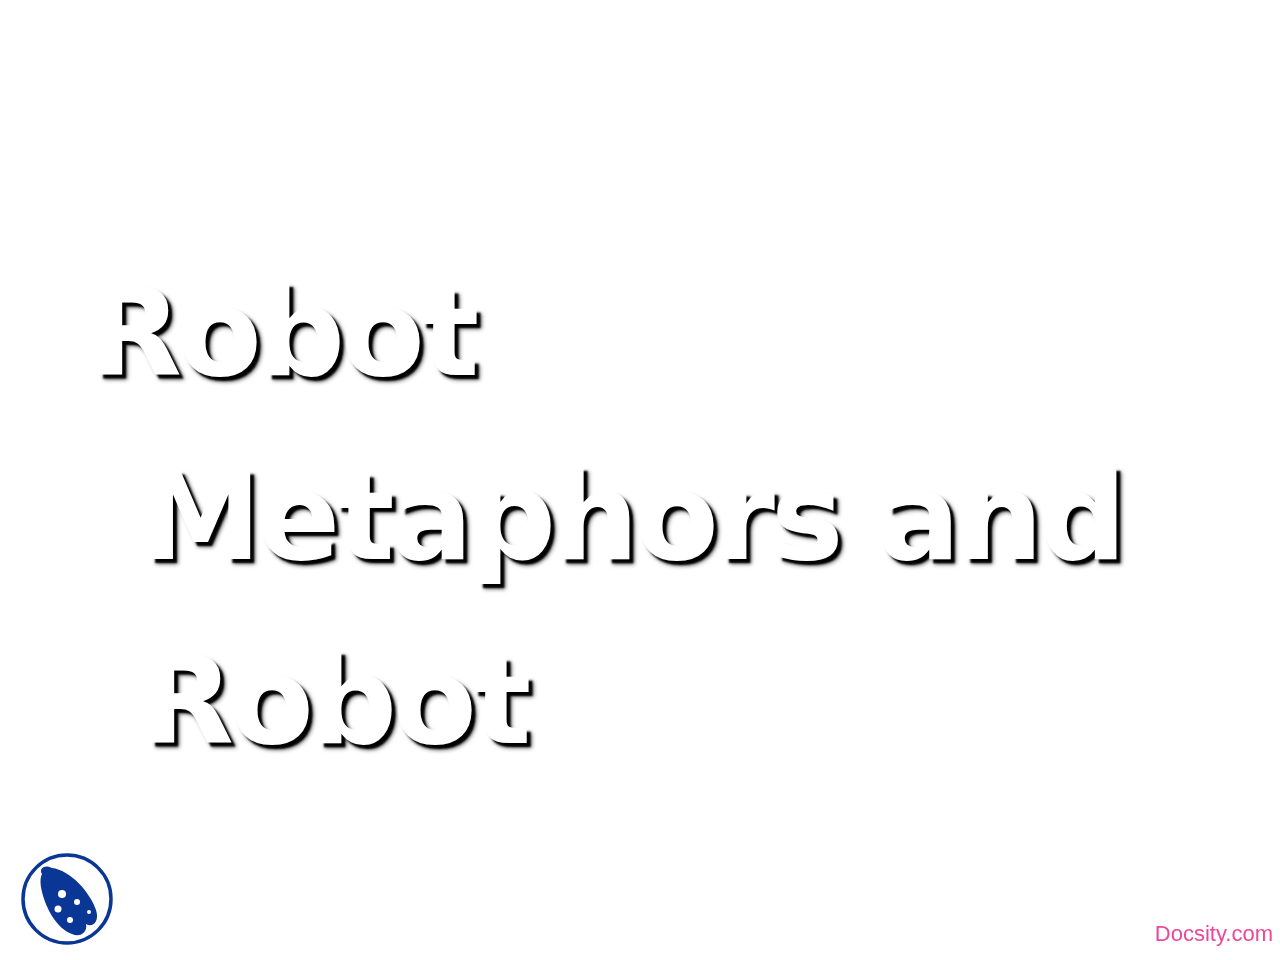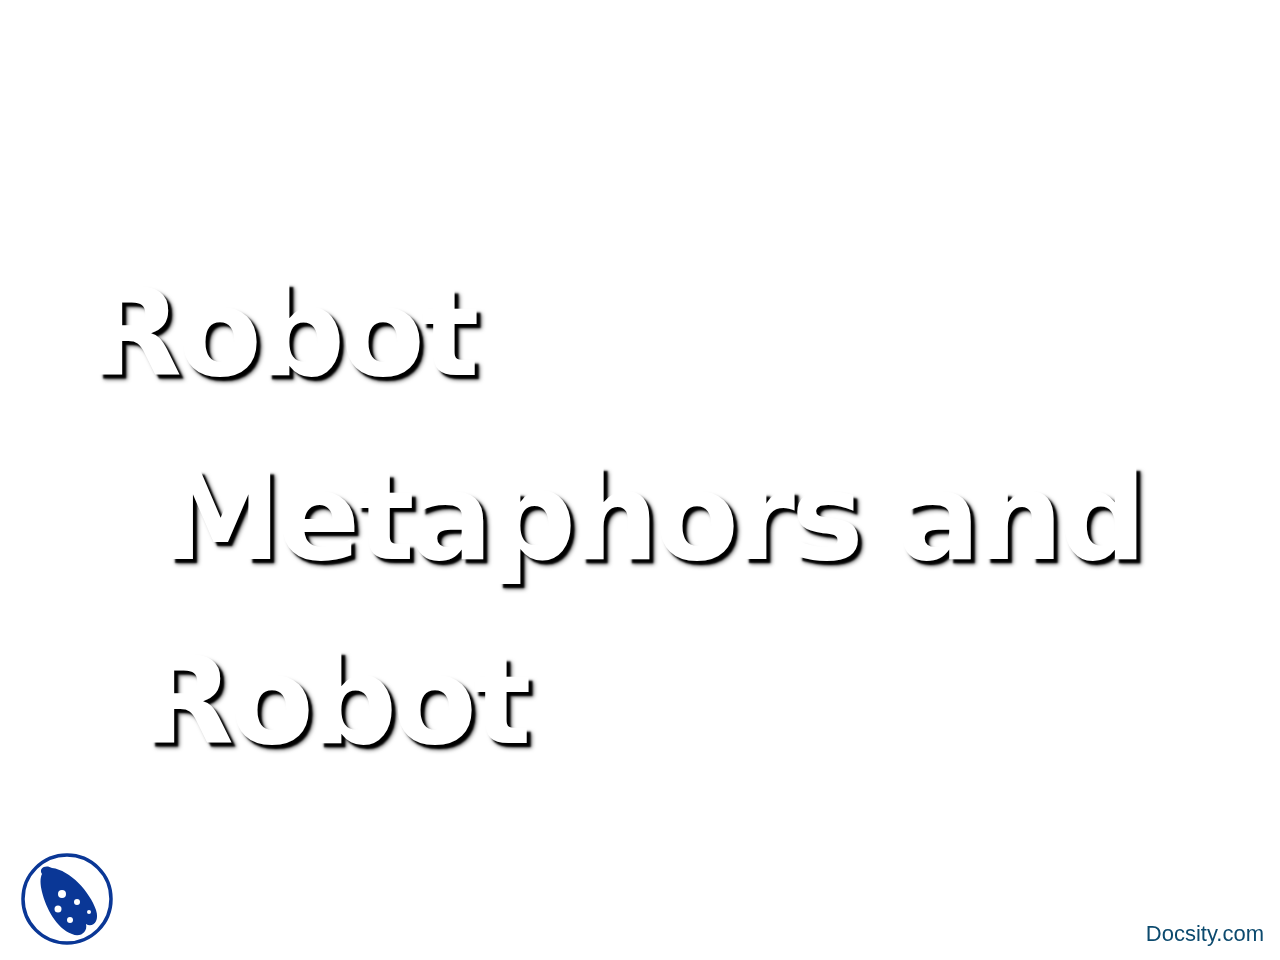--- a/index.html
+++ b/index.html
@@ -11,28 +11,28 @@
     .title-line {
       position: absolute; margin: 0;
       color: #ffffff; font-weight: bold;
       font-family: "DejaVu Sans", sans-serif;
       font-size: 122px; line-height: 1; white-space: nowrap;
       letter-spacing: -4px;
       text-shadow: 4px 4px 2px #000000, 5px 5px 4px rgba(0,0,0,0.6);
       text-align: right;
     }
     #line1 { left: 88px; top: 272px; }
-    #line2 { left: 140px; top: 456px; margin-left: 20px; }
+    #line2 { left: 140px; top: 456px; }
     #line3 { left: 140px; top: 640px; }
     .logo {
       position: absolute; left: 20px; top: 852px; width: 94px; height: 94px;
     }
     .brand {
-      position: absolute; right: 16px; top: 921px;
-      color: #0c4a6e; font-family: "Liberation Sans", sans-serif;
+      position: absolute; right: 7px; top: 921px;
+      color: #ec4899; font-family: "Liberation Sans", sans-serif;
       font-size: 22px; text-decoration: none;
     }
   </style>
 </head>
 <body>
 
 <div>
   <h1 id="line1" class="title-line">Robot</h1>
   <h1 id="line2" class="title-line">Metaphors and</h1>
   <h1 id="line3" class="title-line">Robot</h1>

